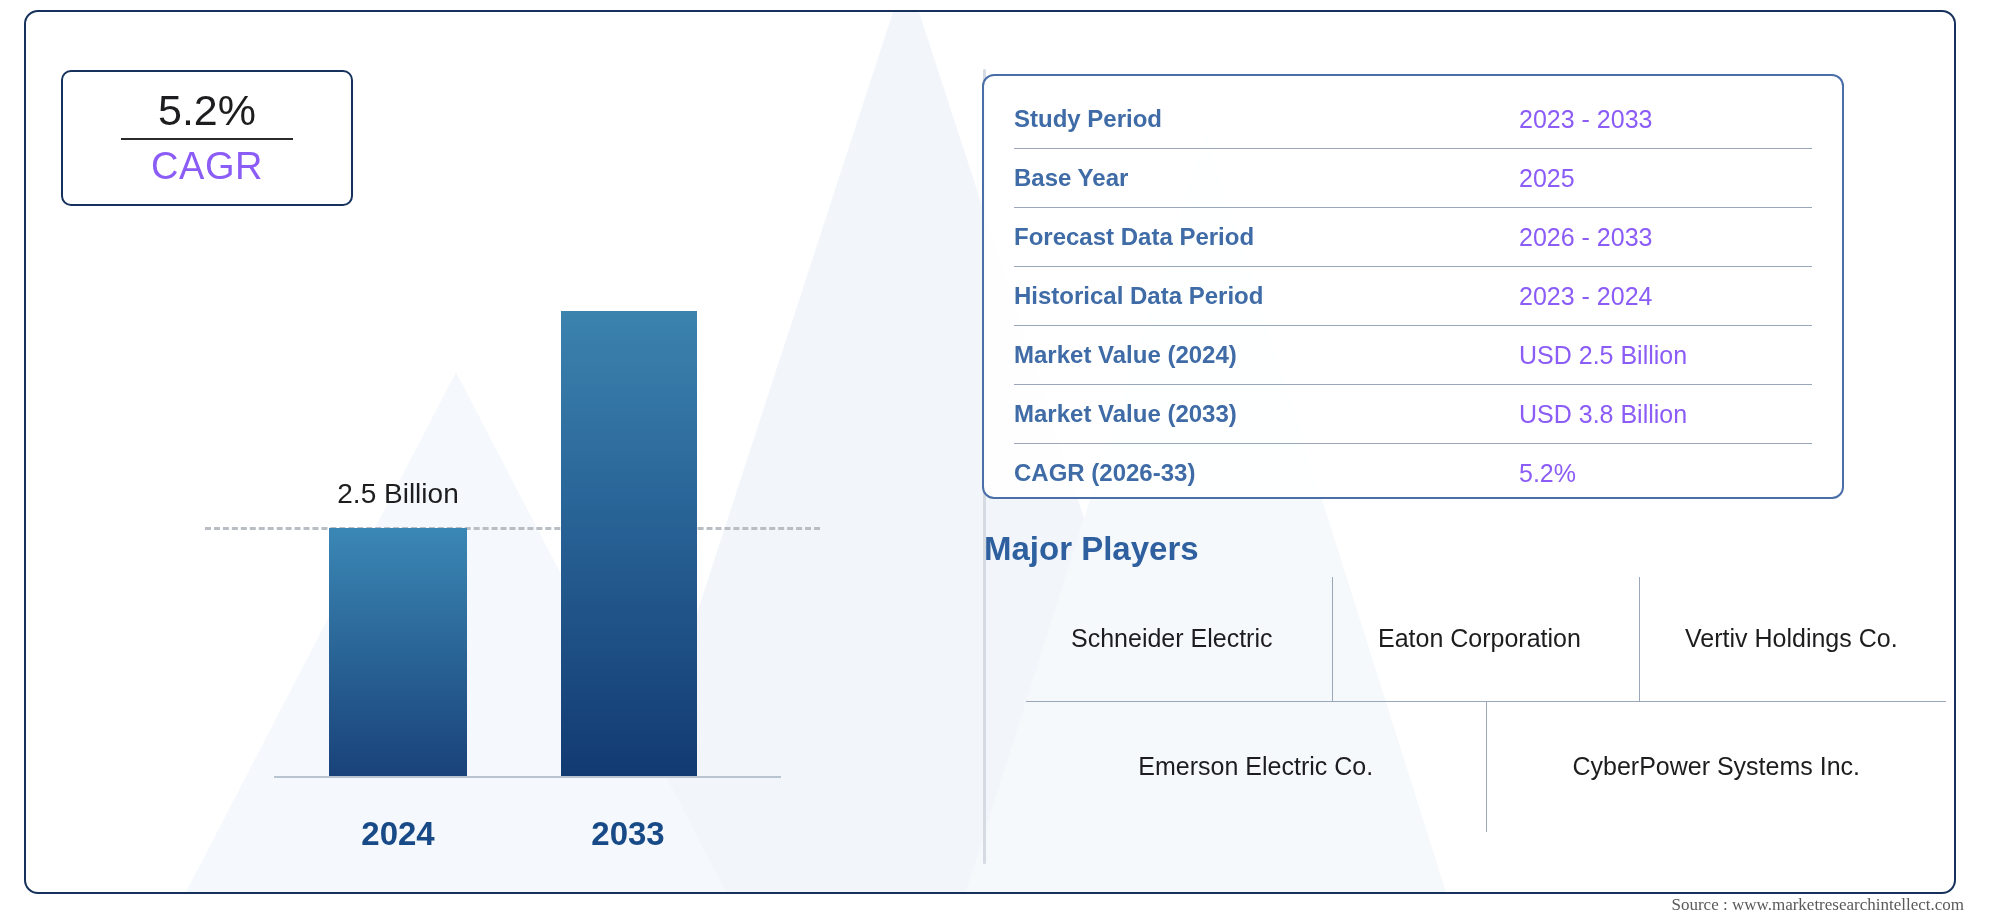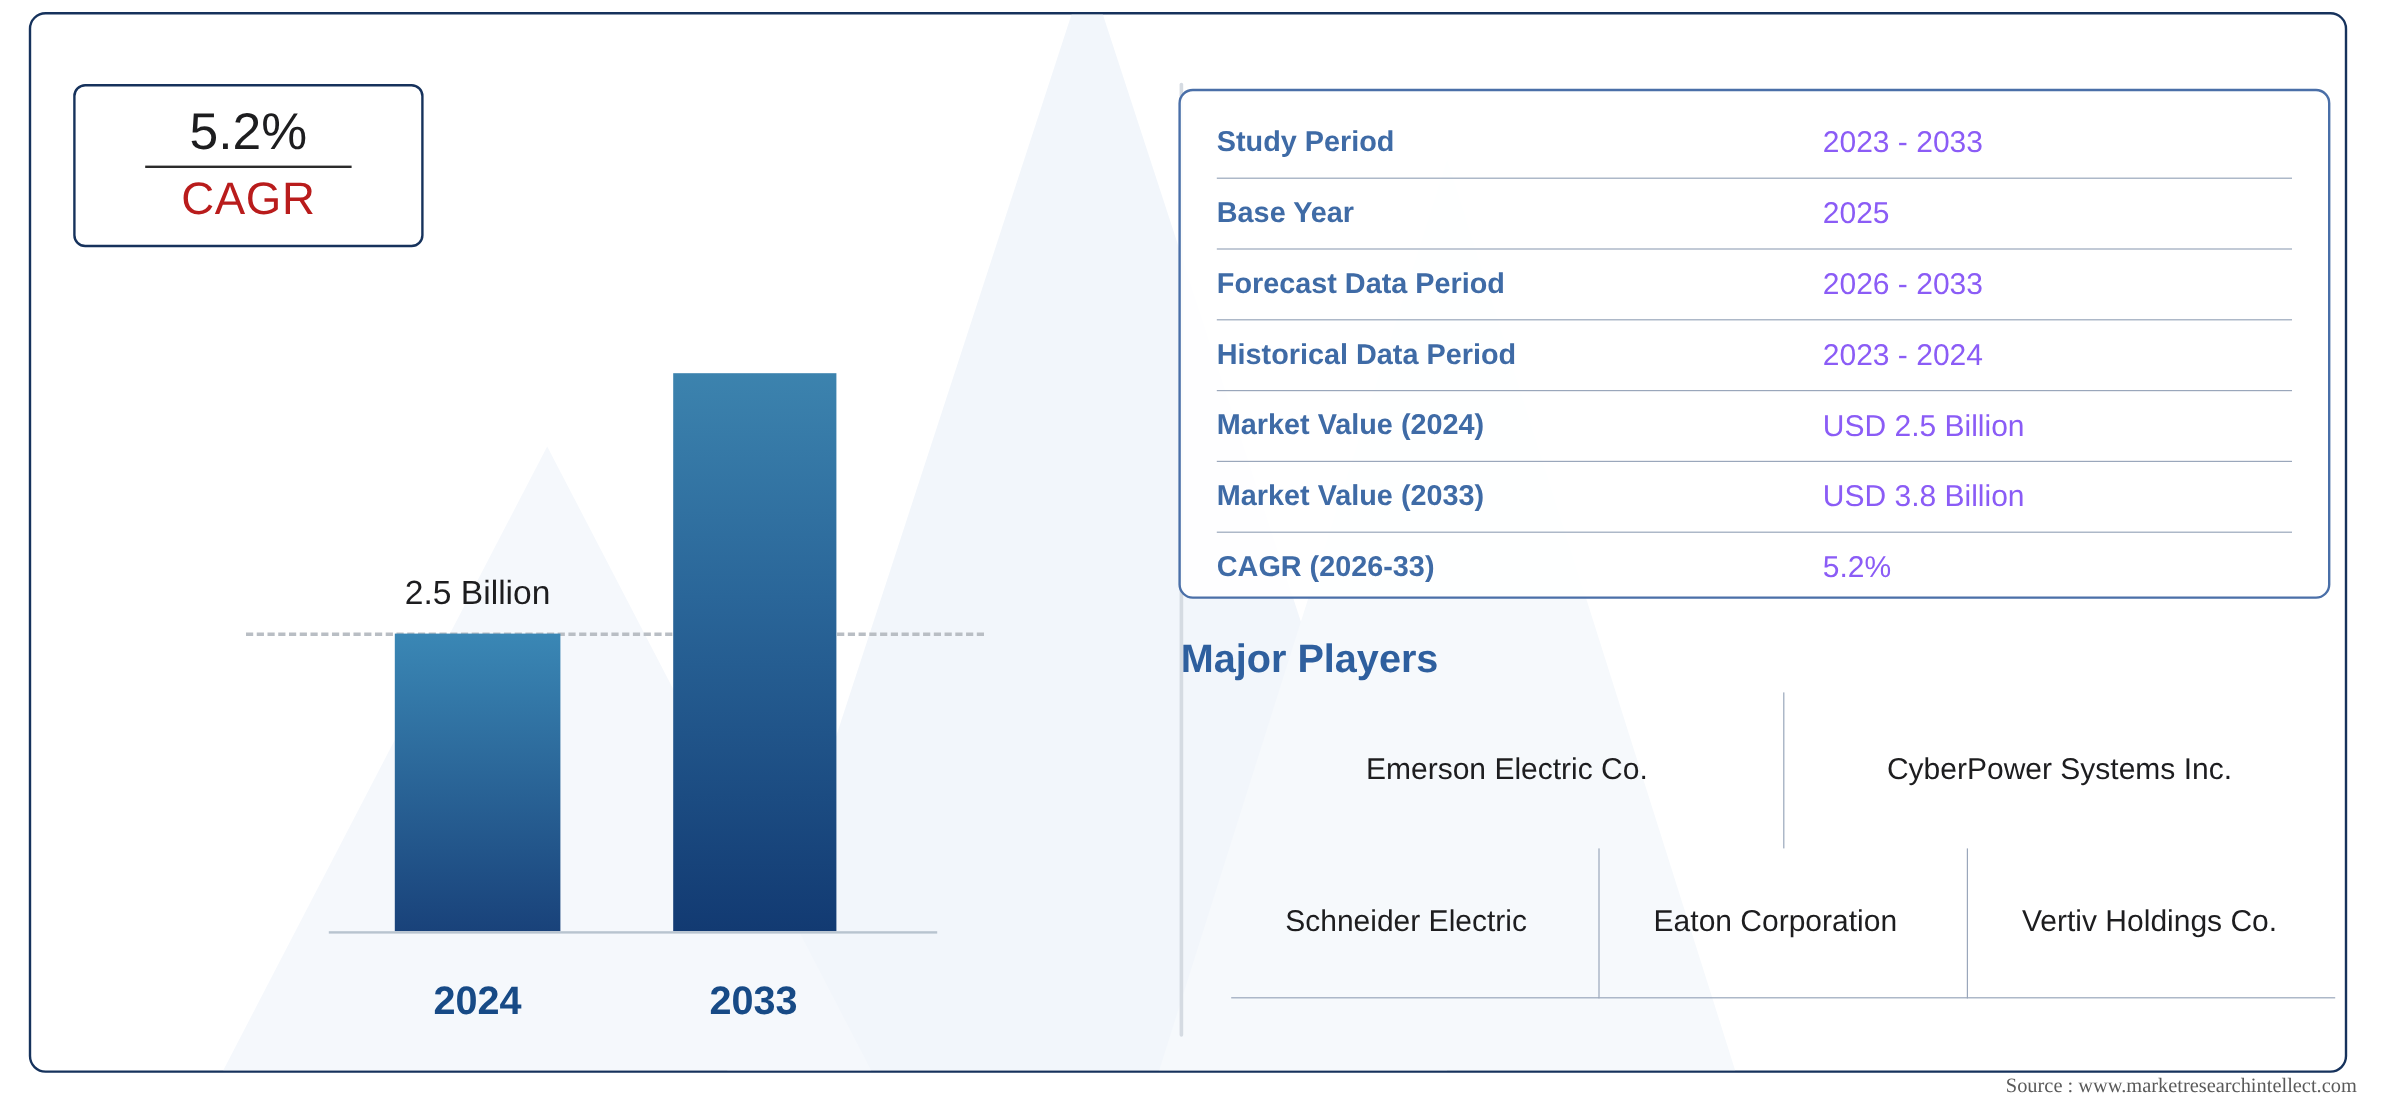--- a/index.html
+++ b/index.html
@@ -67,21 +67,21 @@
     line-height: 1.05;
     padding-bottom: 4px;
   }
   .cagr-rule {
     width: 172px;
     height: 2px;
     background: #2b2b2b;
   }
   .cagr-label {
     font-size: 38px;
-    color: #b91c1c;
+    color: #8b5cf6;
     padding-top: 5px;
     letter-spacing: 0.5px;
   }
 
   .chart {
     position: absolute;
     left: 0;
     top: 0;
     width: 930px;
     height: 880px;
@@ -157,21 +157,21 @@
   .right {
     position: relative;
     flex: 1;
     height: 100%;
   }
 
   .info-card {
     position: absolute;
     left: 26px;
     top: 62px;
-    width: 960px;
+    width: 862px;
     height: 425px;
     border: 2px solid #4a6fa8;
     border-radius: 12px;
     background: rgba(255,255,255,0.9);
     box-sizing: border-box;
     padding: 14px 30px 10px 30px;
   }
   .info-row {
     display: flex;
     align-items: center;
@@ -312,28 +312,28 @@
         </div>
         <div class="info-row">
           <div class="info-key">CAGR (2026-33)</div>
           <div class="info-val">5.2%</div>
         </div>
       </div>
 
       <div class="players-title">Major Players</div>
 
       <div class="players-grid">
-        <div class="players-row bottom">
-          <div class="player-cell p4">Emerson Electric Co.</div>
-          <div class="player-cell p5">CyberPower Systems Inc.</div>
-        </div>
         <div class="players-row top">
           <div class="player-cell p1">Schneider Electric</div>
           <div class="player-cell p2">Eaton Corporation</div>
           <div class="player-cell p3">Vertiv Holdings Co.</div>
         </div>
+        <div class="players-row bottom">
+          <div class="player-cell p4">Emerson Electric Co.</div>
+          <div class="player-cell p5">CyberPower Systems Inc.</div>
+        </div>
       </div>
 
     </div>
   </div>
 </div>
 
 <div class="source">Source : www.marketresearchintellect.com</div>
 
 </body></html>

